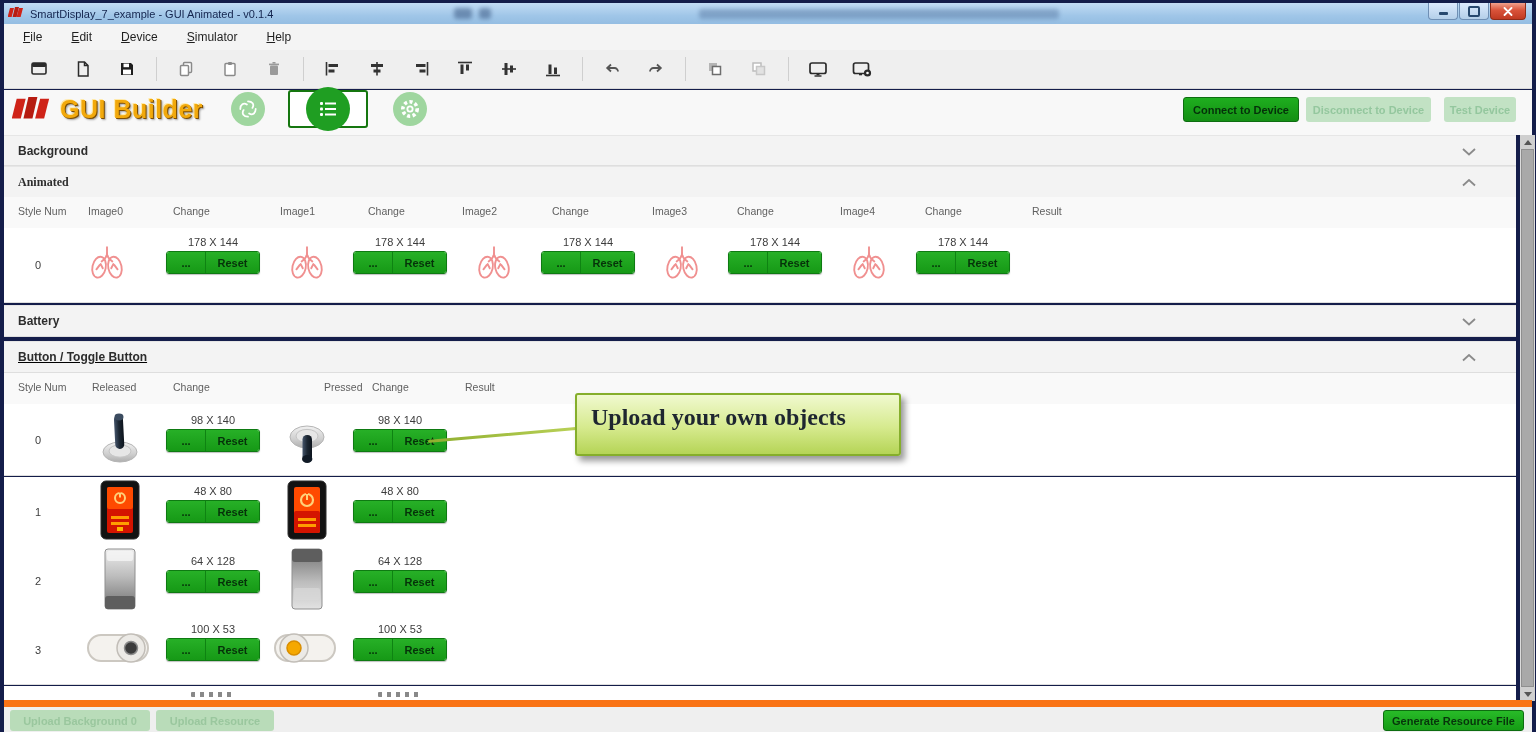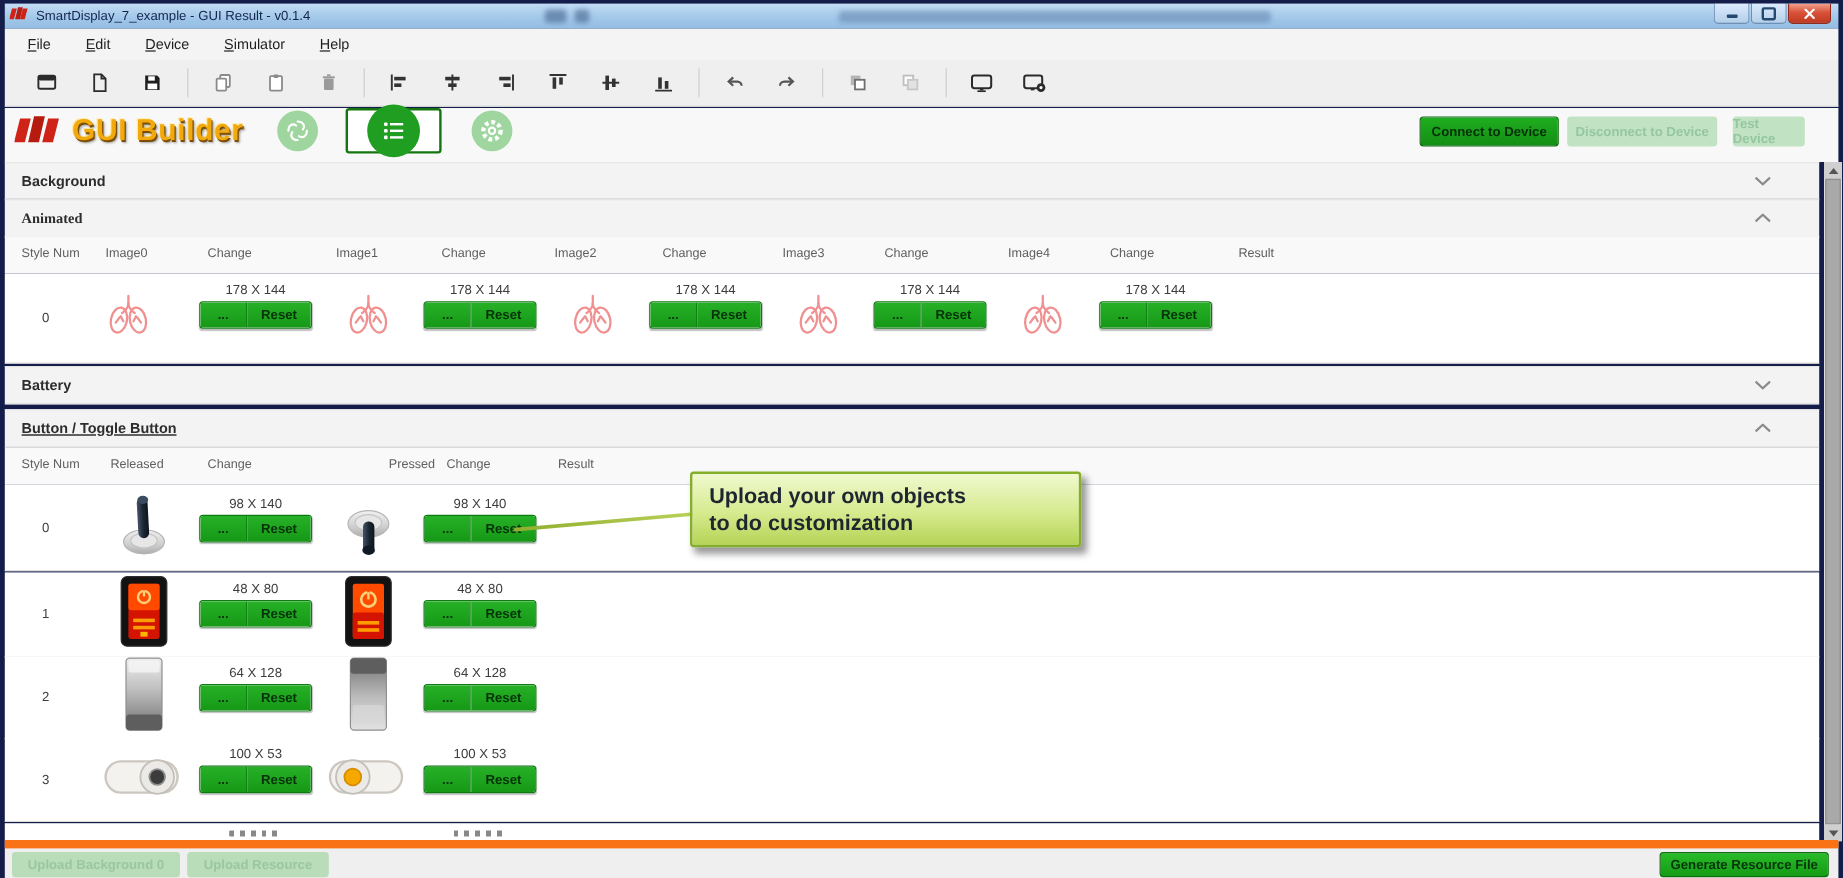--- a/index.html
+++ b/index.html
@@ -96,21 +96,21 @@
   .partial-dots{position:absolute;top:6px;width:44px;height:5px;transform:translateX(-50%);
     background:repeating-linear-gradient(90deg,#6b6b6b 0 4px,transparent 4px 9px);opacity:.8;border-radius:1px;}
   
   .callout{
     position:absolute;left:575px;top:393px;width:326px;height:63px;box-sizing:border-box;
     background:linear-gradient(#f0f9cf,#d6ea8e 55%,#b5d456);
     border:2px solid #85ae2b;border-radius:3px;
     box-shadow:4px 5px 6px rgba(0,0,0,.4);
     padding:7px 14px;z-index:30;
   }
-  .callout-text{font-size:18px;font-weight:bold;color:#1e2630;line-height:1.3;white-space:nowrap;}
+  .callout-text{font-size:24px;font-weight:bold;color:#1e2630;line-height:1.3;white-space:nowrap;font-family:Liberation Serif, serif;}
   .callout-line{
     position:absolute;left:428px;top:440px;width:150px;height:3px;z-index:29;
     background:linear-gradient(90deg,#8fae2f,#b9d157);
     transform:rotate(-5deg);transform-origin:left center;border-radius:2px;
   }
   
   .footer{
     position:absolute;left:4px;right:4px;top:700px;height:27px;
     background:#efefef;border-top:7px solid #f97316;text-align:center;
   }
@@ -129,21 +129,21 @@
 <body>
 
 <div class="titlebar">
   <span class="win-logo-sm">
     <svg width="16" height="13" viewBox="0 0 16 13">
       <path d="M1 2 h4 l-2.4 9 h-4 z" fill="#cf2318" transform="translate(1,0)"></path>
       <path d="M6 1 h4 l-2.4 10 h-4 z" fill="#b81d12" transform="translate(1,0)"></path>
       <path d="M11 2 h4 l-2.4 9 h-4 z" fill="#cf2318" transform="translate(0,0)"></path>
     </svg>
   </span>
-  <span class="title-text">SmartDisplay_7_example - GUI Result - v0.1.4</span>
+  <span class="title-text">SmartDisplay_7_example - GUI Animated - v0.1.4</span>
 
   <div class="blur-blob" style="left:450px;top:5px;width:18px;height:11px;background:#3c5a85;"></div>
   <div class="blur-blob" style="left:475px;top:5px;width:12px;height:11px;background:#3c5a85;"></div>
   <div class="blur-blob" style="left:695px;top:6px;width:360px;height:10px;background:#53749f;opacity:.45;"></div>
   <div class="winbtns">
     <div class="winbtn">
         <div class="glyph-min"></div>
       </div>
     <div class="winbtn">
         <div class="glyph-max"></div>
@@ -324,21 +324,21 @@
 
 <div class="circlebtn circle-light abs" style="left:393px;top:92px;">
   <svg width="24" height="24" viewBox="0 0 20 20">
     <circle cx="10" cy="10" r="6" fill="none" stroke="#fff" stroke-width="3" stroke-dasharray="2.6 2"></circle>
     <circle cx="10" cy="10" r="2.2" fill="none" stroke="#fff" stroke-width="1.5"></circle>
   </svg>
 </div>
 
 <div class="devbtn on abs" style="left:1183px;top:97px;width:116px;">Connect to Device</div>
 <div class="devbtn off abs" style="left:1306px;top:97px;width:125px;">Disconnect to Device</div>
-<div class="devbtn off abs" style="left:1444px;top:97px;width:60px;">Test Device</div>
+<div class="devbtn off abs" style="left:1444px;top:97px;width:72px;">Test Device</div>
 
 <div class="sec-header" style="top:135px;height:29px;">
   <span class="sec-title">Background</span>
   <span class="sec-chevron">
     <svg width="14" height="8" viewBox="0 0 14 8">
         <polyline points="1,1 7,6.5 13,1" fill="none" stroke="#8a8a8a" stroke-width="1.8"></polyline>
       </svg>
   </span>
 </div>
 
@@ -669,21 +669,20 @@
 </div>
 
 <div class="partialrow">
   <div class="partial-dots" style="left:209px;"></div>
   <div class="partial-dots" style="left:396px;"></div>
 </div>
 
 <div class="callout-line"></div>
 <div class="callout">
   <div class="callout-text">Upload your own objects</div>
-  <div class="callout-text">to do customization</div>
 </div>
 
 <div class="vscroll">
   <div class="varrow" style="top:0;">
       <div class="tri-up"></div>
     </div>
   <div class="vthumb"></div>
   <div class="varrow" style="bottom:0;">
       <div class="tri-down"></div>
     </div>

